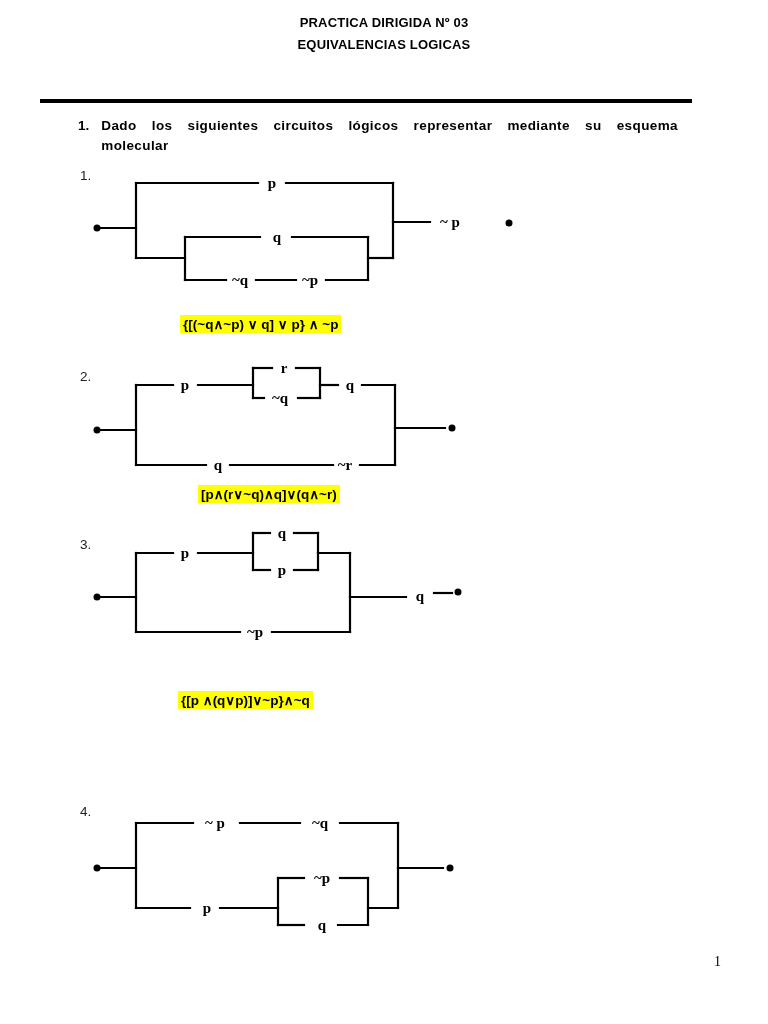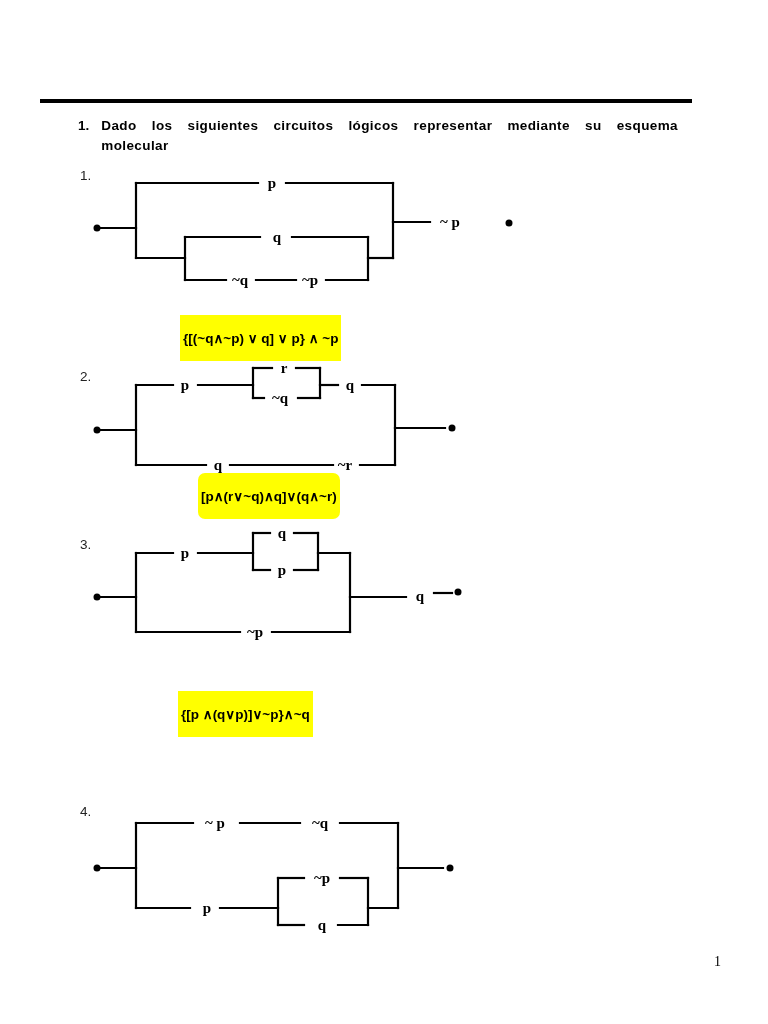--- a/index.html
+++ b/index.html
@@ -54,35 +54,39 @@
     font-weight: bold;
     font-size: 15px;
     text-anchor: middle;
     fill: #000;
   }
   .formula {
     position: absolute;
     background: #FFFF00;
     font-weight: bold;
     font-size: 13.5px;
-    padding: 15px 3px;
+    padding: 1px 3px;
     white-space: nowrap;
   }
   .pagenum {
     position: absolute;
     left: 714px; top: 954px;
     font-family: "Liberation Serif", serif;
     font-size: 14px;
   }
 </style>
 </head>
 <body>
 
 <div class="page">
 
+  <div class="header">
+    <div>PRACTICA DIRIGIDA Nº 03</div>
+    <div>EQUIVALENCIAS LOGICAS</div>
+  </div>
 
   <div class="rule"></div>
 
   <div class="instruction">
     <span class="num">1.</span>
     <span class="text">Dado los siguientes circuitos lógicos representar mediante su esquema molecular</span>
   </div>
 
   <span class="item-num" style="left:80px; top:168px;">1.</span>
   <svg class="circuit" style="left:88px; top:160px;" width="560" height="150" viewBox="0 0 560 150">
@@ -132,21 +136,21 @@
     <line x1="274" y1="25" x2="307" y2="25"></line>
     <line x1="307" y1="25" x2="307" y2="105"></line>
     <line x1="48" y1="105" x2="118" y2="105"></line>
     <text x="130" y="110">q</text>
     <line x1="142" y1="105" x2="245" y2="105"></line>
     <text x="257" y="110">~r</text>
     <line x1="272" y1="105" x2="307" y2="105"></line>
     <line x1="307" y1="68" x2="357" y2="68"></line>
     <circle cx="364" cy="68" r="3.5"></circle>
   </svg>
-  <div class="formula" style="left:198px; top:473px;border-radius:7px;">[p∧(r∨~q)∧q]∨(q∧~r)</div>
+  <div class="formula" style="left:198px; top:485px;">[p∧(r∨~q)∧q]∨(q∧~r)</div>
 
   <span class="item-num" style="left:80px; top:537px;">3.</span>
   <svg class="circuit" style="left:88px; top:520px;" width="520" height="135" viewBox="0 0 520 135">
     <circle cx="9" cy="77" r="3.5"></circle>
     <line x1="9" y1="77" x2="48" y2="77"></line>
     <line x1="48" y1="33" x2="48" y2="112"></line>
     <line x1="48" y1="33" x2="85" y2="33"></line>
     <text x="97" y="38">p</text>
     <line x1="110" y1="33" x2="165" y2="33"></line>
     <line x1="165" y1="13" x2="165" y2="50"></line>

